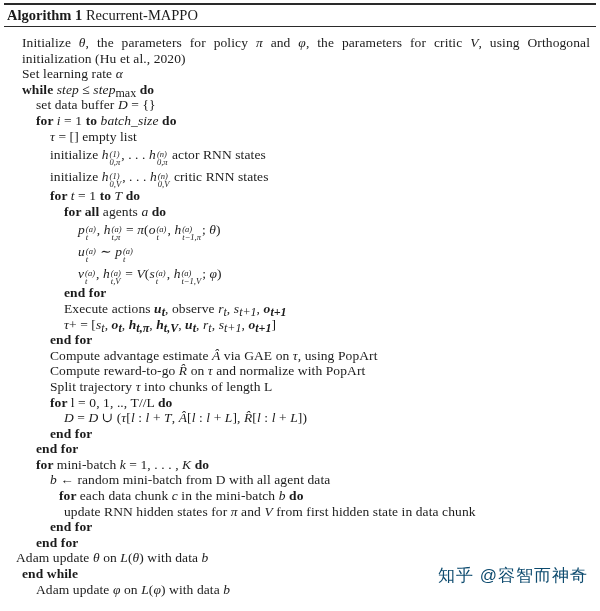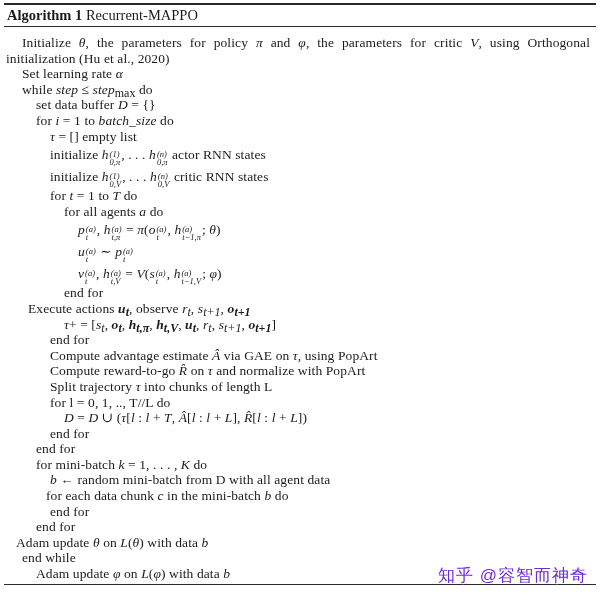--- a/index.html
+++ b/index.html
@@ -40,21 +40,21 @@
   .line.tall { line-height: 22px; height: 22px; }
   .line.justify {
     white-space: normal;
     width: 568px;
     text-align: justify;
     text-align-last: justify;
   }
 
   .rm { font-style: normal; }
   .it { font-style: italic; }
-  .kw { font-weight: normal; }
+  .kw { font-weight: bold; }
   .bi { font-weight: bold; font-style: italic; }
 
   .sub, .subr, .subb {
     font-size: 12px;
     vertical-align: -3px;
     letter-spacing: 0;
   }
   .sub  { font-style: italic; }
   .subr { font-style: normal; }
   .subb { font-style: italic; font-weight: bold; }
@@ -67,62 +67,63 @@
     font-style: italic;
     letter-spacing: 0;
     text-align: left;
   }
 
   #watermark {
     position: absolute;
     right: 12px;
     bottom: 11px;
     font-size: 17px;
-    color: #6d28d9;
+    color: #0c4a6e;
     font-family: "Liberation Sans", "DejaVu Sans", sans-serif;
     text-shadow: 1px 1px 0 #ffffff;
     letter-spacing: 1px;
   }
 </style>
 </head>
 <body>
 
 <div id="page">
   <hr class="rule" id="top-rule">
   <div id="titlebar"><span id="alg-label">Algorithm 1</span><span id="alg-title"> Recurrent-MAPPO</span></div>
   <hr class="rule" id="header-rule">
   <div id="alg-body">
       <div class="line justify" style="padding-left: 22px;"><span class="rm">Initialize </span><span class="it">θ</span><span class="rm">, the parameters for policy </span><span class="it">π</span><span class="rm"> and </span><span class="it">φ</span><span class="rm">, the parameters for critic </span><span class="it">V</span><span class="rm">, using Orthogonal</span></div>
-      <div class="line" style="padding-left: 6px;"><span class="rm">initialization (Hu et al., 2020)</span></div>
+      <div class="line" style="padding-left: 22px;"><span class="rm">initialization (Hu et al., 2020)</span></div>
       <div class="line" style="padding-left: 22px;"><span class="rm">Set learning rate </span><span class="it">α</span></div>
       <div class="line" style="padding-left: 22px;"><span class="kw">while </span><span class="it">step</span><span class="rm"> ≤ </span><span class="it">step</span><span class="subr">max</span><span class="kw"> do</span></div>
       <div class="line" style="padding-left: 36px;"><span class="rm">set data buffer </span><span class="it">D</span><span class="rm"> = {}</span></div>
       <div class="line" style="padding-left: 36px;"><span class="kw">for </span><span class="it">i</span><span class="rm"> = 1 </span><span class="kw">to </span><span class="it">batch_size</span><span class="kw"> do</span></div>
       <div class="line" style="padding-left: 50px;"><span class="it">τ</span><span class="rm"> = [] empty list</span></div>
       <div class="line tall" style="padding-left: 50px;"><span class="rm">initialize </span><span class="it">h</span><span class="ss"><span class="up">(1)</span><span class="dn">0,π</span></span><span class="rm">, . . . </span><span class="it">h</span><span class="ss"><span class="up">(n)</span><span class="dn">0,π</span></span><span class="rm"> actor RNN states</span></div>
       <div class="line tall" style="padding-left: 50px;"><span class="rm">initialize </span><span class="it">h</span><span class="ss"><span class="up">(1)</span><span class="dn">0,V</span></span><span class="rm">, . . . </span><span class="it">h</span><span class="ss"><span class="up">(n)</span><span class="dn">0,V</span></span><span class="rm"> critic RNN states</span></div>
       <div class="line" style="padding-left: 50px;"><span class="kw">for </span><span class="it">t</span><span class="rm"> = 1 </span><span class="kw">to </span><span class="it">T</span><span class="kw"> do</span></div>
       <div class="line" style="padding-left: 64px;"><span class="kw">for all</span><span class="rm"> agents </span><span class="it">a</span><span class="kw"> do</span></div>
       <div class="line tall" style="padding-left: 78px;"><span class="it">p</span><span class="ss"><span class="up">(a)</span><span class="dn">t</span></span><span class="rm">, </span><span class="it">h</span><span class="ss"><span class="up">(a)</span><span class="dn">t,π</span></span><span class="rm"> = </span><span class="it">π</span><span class="rm">(</span><span class="it">o</span><span class="ss"><span class="up">(a)</span><span class="dn">t</span></span><span class="rm">, </span><span class="it">h</span><span class="ss"><span class="up">(a)</span><span class="dn">t−1,π</span></span><span class="rm">; </span><span class="it">θ</span><span class="rm">)</span></div>
       <div class="line tall" style="padding-left: 78px;"><span class="it">u</span><span class="ss"><span class="up">(a)</span><span class="dn">t</span></span><span class="rm"> ∼ </span><span class="it">p</span><span class="ss"><span class="up">(a)</span><span class="dn">t</span></span></div>
       <div class="line tall" style="padding-left: 78px;"><span class="it">v</span><span class="ss"><span class="up">(a)</span><span class="dn">t</span></span><span class="rm">, </span><span class="it">h</span><span class="ss"><span class="up">(a)</span><span class="dn">t,V</span></span><span class="rm"> = </span><span class="it">V</span><span class="rm">(</span><span class="it">s</span><span class="ss"><span class="up">(a)</span><span class="dn">t</span></span><span class="rm">, </span><span class="it">h</span><span class="ss"><span class="up">(a)</span><span class="dn">t−1,V</span></span><span class="rm">; </span><span class="it">φ</span><span class="rm">)</span></div>
       <div class="line" style="padding-left: 64px;"><span class="kw">end for</span></div>
-      <div class="line" style="padding-left: 28px;"><span class="rm">Execute actions </span><span class="bi">u</span><span class="subb">t</span><span class="rm">, observe </span><span class="it">r</span><span class="sub">t</span><span class="rm">, </span><span class="it">s</span><span class="sub">t+1</span><span class="rm">, </span><span class="bi">o</span><span class="subb">t+1</span></div>
+      <div class="line" style="padding-left: 64px;"><span class="rm">Execute actions </span><span class="bi">u</span><span class="subb">t</span><span class="rm">, observe </span><span class="it">r</span><span class="sub">t</span><span class="rm">, </span><span class="it">s</span><span class="sub">t+1</span><span class="rm">, </span><span class="bi">o</span><span class="subb">t+1</span></div>
       <div class="line" style="padding-left: 64px;"><span class="it">τ</span><span class="rm">+ = [</span><span class="it">s</span><span class="sub">t</span><span class="rm">, </span><span class="bi">o</span><span class="subb">t</span><span class="rm">, </span><span class="bi">h</span><span class="subb">t,π</span><span class="rm">, </span><span class="bi">h</span><span class="subb">t,V</span><span class="rm">, </span><span class="bi">u</span><span class="subb">t</span><span class="rm">, </span><span class="it">r</span><span class="sub">t</span><span class="rm">, </span><span class="it">s</span><span class="sub">t+1</span><span class="rm">, </span><span class="bi">o</span><span class="subb">t+1</span><span class="rm">]</span></div>
       <div class="line" style="padding-left: 50px;"><span class="kw">end for</span></div>
       <div class="line" style="padding-left: 50px;"><span class="rm">Compute advantage estimate </span><span class="it">Â</span><span class="rm"> via GAE on </span><span class="it">τ</span><span class="rm">, using PopArt</span></div>
       <div class="line" style="padding-left: 50px;"><span class="rm">Compute reward-to-go </span><span class="it">R̂</span><span class="rm"> on </span><span class="it">τ</span><span class="rm"> and normalize with PopArt</span></div>
       <div class="line" style="padding-left: 50px;"><span class="rm">Split trajectory </span><span class="it">τ</span><span class="rm"> into chunks of length L</span></div>
       <div class="line" style="padding-left: 50px;"><span class="kw">for </span><span class="rm">l = 0, 1, .., T//L </span><span class="kw">do</span></div>
       <div class="line" style="padding-left: 64px;"><span class="it">D</span><span class="rm"> = </span><span class="it">D</span><span class="rm"> ∪ (</span><span class="it">τ</span><span class="rm">[</span><span class="it">l</span><span class="rm"> : </span><span class="it">l</span><span class="rm"> + </span><span class="it">T</span><span class="rm">, </span><span class="it">Â</span><span class="rm">[</span><span class="it">l</span><span class="rm"> : </span><span class="it">l</span><span class="rm"> + </span><span class="it">L</span><span class="rm">], </span><span class="it">R̂</span><span class="rm">[</span><span class="it">l</span><span class="rm"> : </span><span class="it">l</span><span class="rm"> + </span><span class="it">L</span><span class="rm">])</span></div>
       <div class="line" style="padding-left: 50px;"><span class="kw">end for</span></div>
       <div class="line" style="padding-left: 36px;"><span class="kw">end for</span></div>
       <div class="line" style="padding-left: 36px;"><span class="kw">for </span><span class="rm">mini-batch </span><span class="it">k</span><span class="rm"> = 1, . . . , </span><span class="it">K</span><span class="kw"> do</span></div>
       <div class="line" style="padding-left: 50px;"><span class="it">b</span><span class="rm"> ← random mini-batch from D with all agent data</span></div>
-      <div class="line" style="padding-left: 46px;"><span class="kw">for </span><span class="rm">each data chunk </span><span class="it">c</span><span class="rm"> in the mini-batch </span><span class="it">b</span><span class="kw"> do</span></div>
+      <div class="line" style="padding-left: 59px;"><span class="kw">for </span><span class="rm">each data chunk </span><span class="it">c</span><span class="rm"> in the mini-batch </span><span class="it">b</span><span class="kw"> do</span></div>
+      <div class="line" style="padding-left: 64px;"><span class="rm">update RNN hidden states for </span><span class="it">π</span><span class="rm"> and </span><span class="it">V</span><span class="rm"> from first hidden state in data chunk</span></div>
       <div class="line" style="padding-left: 50px;"><span class="kw">end for</span></div>
       <div class="line" style="padding-left: 36px;"><span class="kw">end for</span></div>
       <div class="line" style="padding-left: 16px;"><span class="rm">Adam update </span><span class="it">θ</span><span class="rm"> on </span><span class="it">L</span><span class="rm">(</span><span class="it">θ</span><span class="rm">) with data </span><span class="it">b</span></div>
       <div class="line" style="padding-left: 22px;"><span class="kw">end while</span></div>
       <div class="line" style="padding-left: 36px;"><span class="rm">Adam update </span><span class="it">φ</span><span class="rm"> on </span><span class="it">L</span><span class="rm">(</span><span class="it">φ</span><span class="rm">) with data </span><span class="it">b</span></div>
     </div>
   <hr class="rule" id="bottom-rule">
   <div id="watermark">知乎 @容智而神奇</div>
 </div>
 

